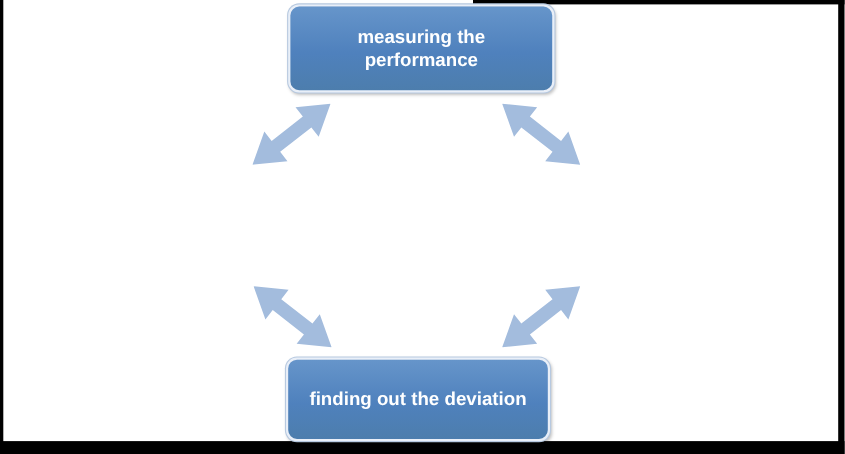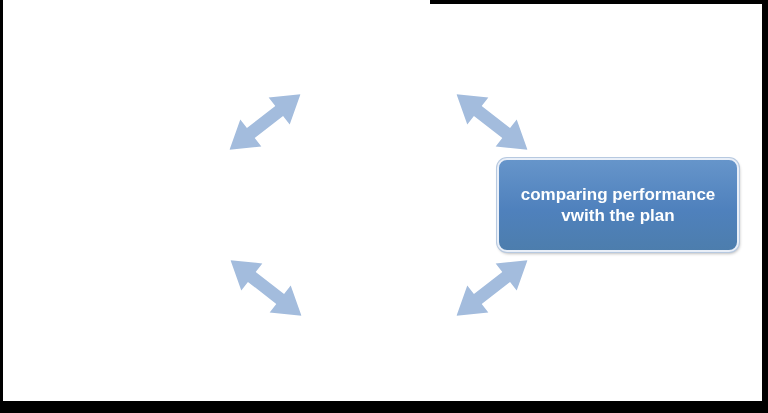--- a/index.html
+++ b/index.html
@@ -85,17 +85,20 @@
     <svg viewBox="0 0 100 40" preserveAspectRatio="none">
       <path class="arrow-shape" d="M0 20 L30 1 L30 13 L70 13 L70 1 L100 20 L70 39 L70 27 L30 27 L30 39 Z"></path>
     </svg>
   </div>
   <div class="arrow arrow-br">
     <svg viewBox="0 0 100 40" preserveAspectRatio="none">
       <path class="arrow-shape" d="M0 20 L30 1 L30 13 L70 13 L70 1 L100 20 L70 39 L70 27 L30 27 L30 39 Z"></path>
     </svg>
   </div>
 
-  <div class="node node-right">
-    <span>comparing performance vwith the plan</span>
+  <div class="node node-top">
+    <span>measuring the performance</span>
+  </div>
+  <div class="node node-bottom">
+    <span>finding out the deviation</span>
   </div>
 
 </div>
 
 </body></html>

